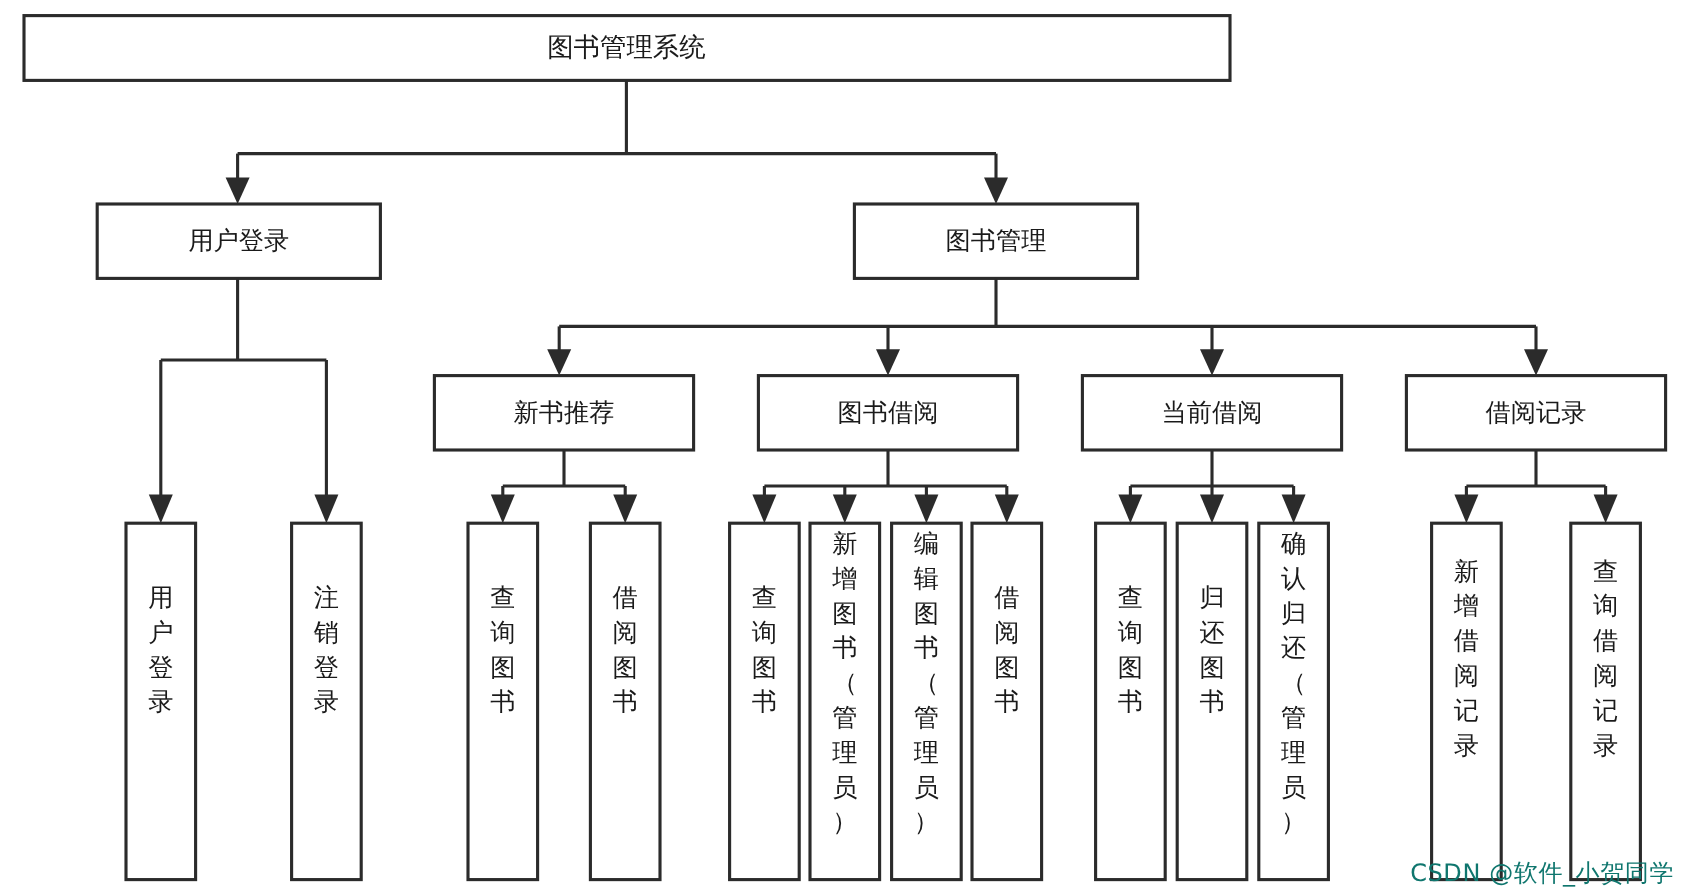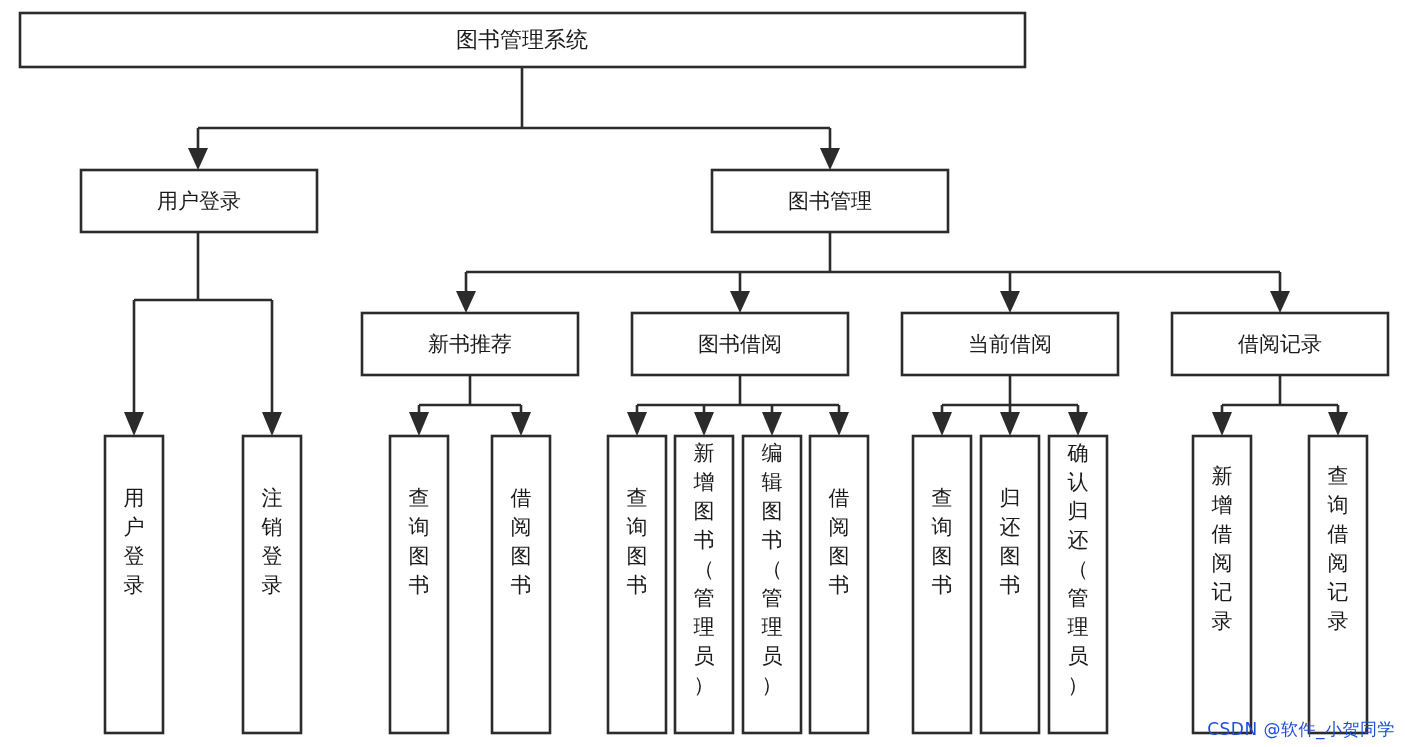--- a/index.html
+++ b/index.html
@@ -55,22 +55,22 @@
   .leaf-label {
     fill: #1a1a1a;
     font-family: "DejaVu Sans", "Liberation Sans", sans-serif;
     font-size: 21px;
     text-anchor: middle;
   }
   .watermark {
     position: absolute;
     right: 10px;
     bottom: 6px;
-    color: #1d4ed8;
-    font-size: 17px;
+    color: #0f766e;
+    font-size: 20px;
     font-family: "DejaVu Sans", "Liberation Sans", sans-serif;
     letter-spacing: 0.5px;
     white-space: nowrap;
     user-select: none;
   }
 </style>
 </head>
 <body>
 
 <div id="diagram-root">

